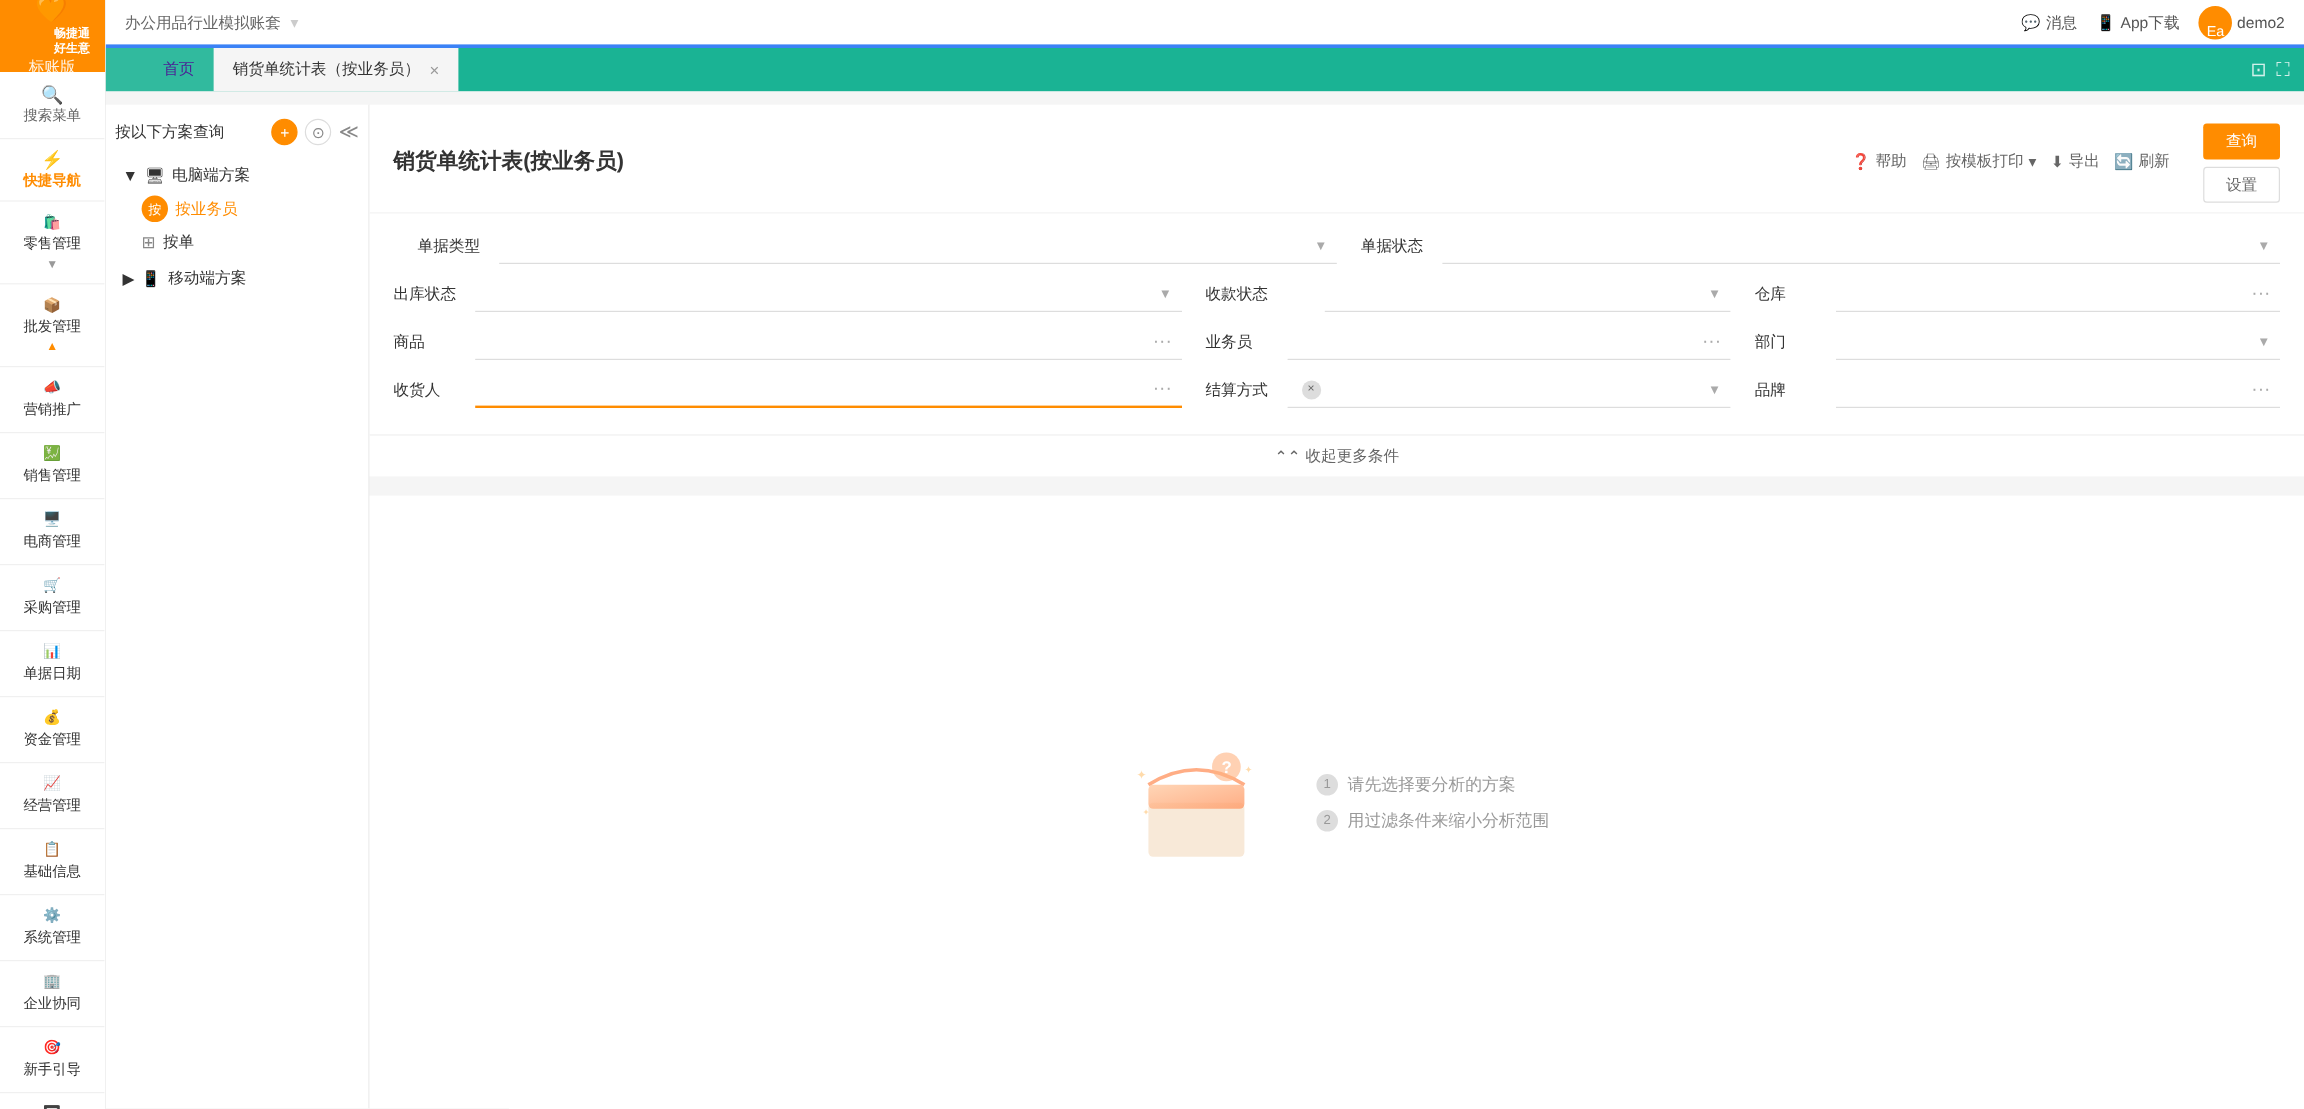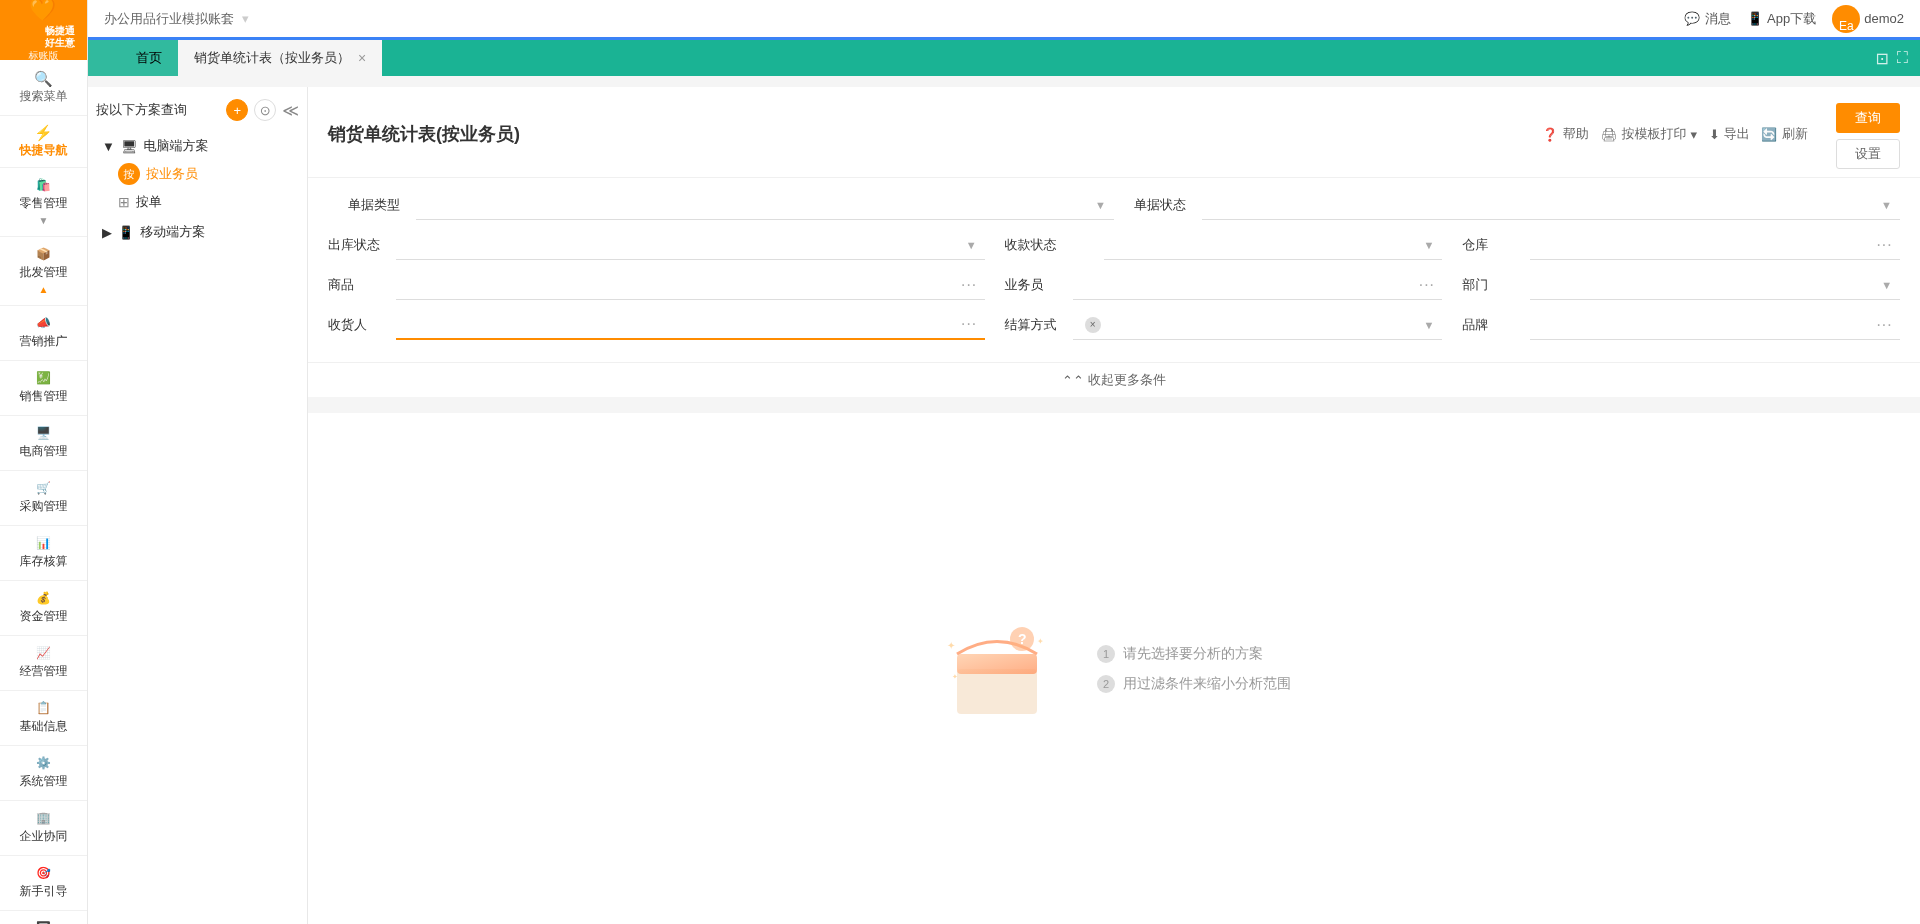--- a/index.html
+++ b/index.html
@@ -131,21 +131,21 @@
       display: flex;
       align-items: center;
       padding: 0 16px;
       cursor: pointer;
       font-size: 13px;
       color: rgba(255,255,255,0.8);
       gap: 8px;
     }
     .tab-item.home {
       background: rgba(255,255,255,0.1);
-      color: #000000;
+      color: #4c1d95;
       padding-left: 48px;
     }
     .tab-item.active {
       background: #f5f5f5;
       color: #333;
     }
     .tab-close {
       font-size: 14px;
       color: #999;
       cursor: pointer;
@@ -458,21 +458,21 @@
       padding-top: 4px;
     }
   </style>
 </head>
 <body>
 
 <div class="sidebar">
   <div class="sidebar-logo">
     <span class="logo-icon">🧡</span>
     <span style="font-size:10px;font-weight:bold;line-height:1.2;padding-left:33px;">畅捷通好生意</span>
-    <span style="font-size:10px;opacity:0.9;text-align:right;">标账版</span>
+    <span style="font-size:13px;opacity:0.9;text-align:right;">标账版</span>
   </div>
   <div class="sidebar-search">
     <div style="font-size:15px;">🔍</div>
     <div>搜索菜单</div>
   </div>
   <div class="sidebar-nav">
     <div style="font-size:15px;">⚡</div>
     <div>快捷导航</div>
   </div>
   <div class="sidebar-menu-item">
@@ -496,21 +496,21 @@
   <div class="sidebar-menu-item">
     <span>🖥️</span>
     <span>电商管理</span>
   </div>
   <div class="sidebar-menu-item">
     <span>🛒</span>
     <span>采购管理</span>
   </div>
   <div class="sidebar-menu-item">
     <span>📊</span>
-    <span>库存核算</span>
+    <span>单据日期</span>
   </div>
   <div class="sidebar-menu-item">
     <span>💰</span>
     <span>资金管理</span>
   </div>
   <div class="sidebar-menu-item">
     <span>📈</span>
     <span>经营管理</span>
   </div>
   <div class="sidebar-menu-item">

